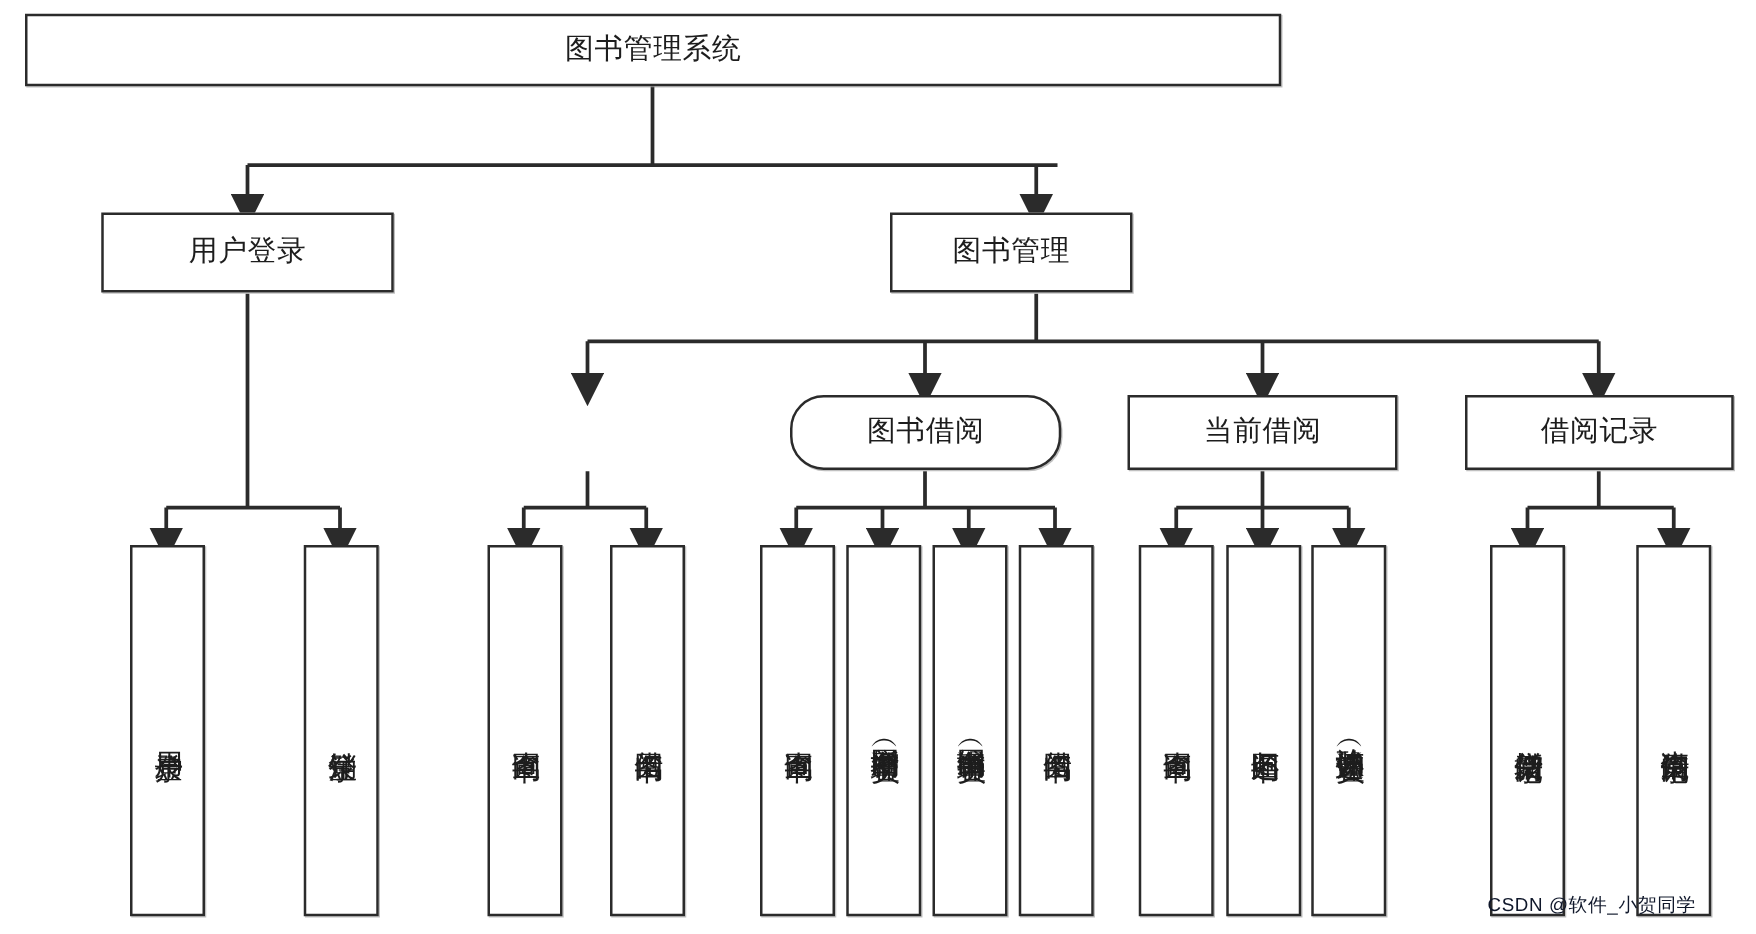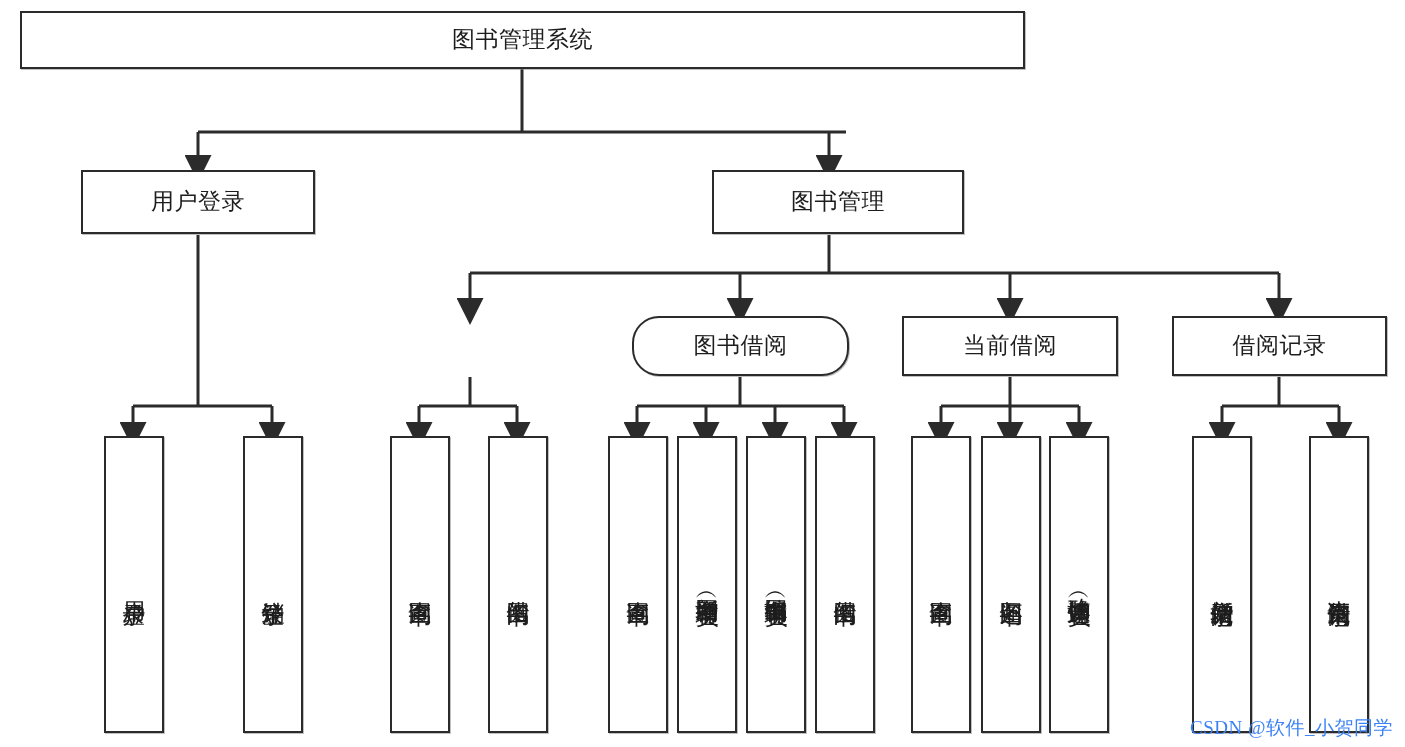--- a/index.html
+++ b/index.html
@@ -55,25 +55,25 @@
   .node.v .label {
     writing-mode: vertical-rl;
     text-orientation: upright;
     font-size: 23px;
     line-height: 1.18;
     letter-spacing: 1px;
     max-height: 100%;
   }
   .watermark {
     position: absolute;
-    font-size: 19px;
-    color: #3b82f6;
+    font-size: 15px;
+    color: #0f172a;
     white-space: nowrap;
     letter-spacing: 0.5px;
-    font-family: Liberation Serif, serif;
+    font-family: Liberation Sans, sans-serif;
   }
 </style>
 </head>
 <body>
 
 <div id="canvas">
 
   <svg class="wires" viewBox="0 0 1405 747" xmlns="http://www.w3.org/2000/svg">
     <defs>
       <marker id="arrow" markerWidth="9" markerHeight="9" refX="1" refY="4.5" orient="auto" markerUnits="strokeWidth">
@@ -124,21 +124,21 @@
     </g>
   </svg>
 
   <div class="node root h" style="left:20px; top:11px; width:1005px; height:58px;">
     <span class="label">图书管理系统</span>
   </div>
 
   <div class="node h" style="left:81px; top:170px; width:234px; height:64px;">
     <span class="label">用户登录</span>
   </div>
-  <div class="node h" style="left:712px; top:170px; width:252px; height:64px;">
+  <div class="node h" style="left:712px; top:170px; width:194px; height:64px;">
     <span class="label">图书管理</span>
   </div>
 
   <div class="node h" style="left:632px; top:316px; width:217px; height:60px;border-radius:27px;">
     <span class="label">图书借阅</span>
   </div>
   <div class="node h" style="left:1172px; top:316px; width:215px; height:60px;">
     <span class="label">借阅记录</span>
   </div>
   <div class="node h" style="left:902px; top:316px; width:216px; height:60px;">

